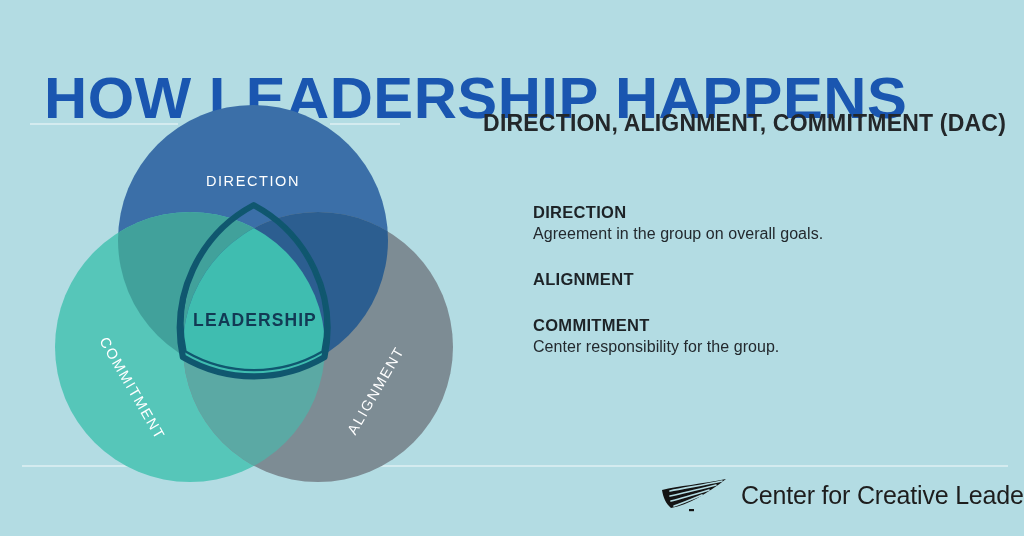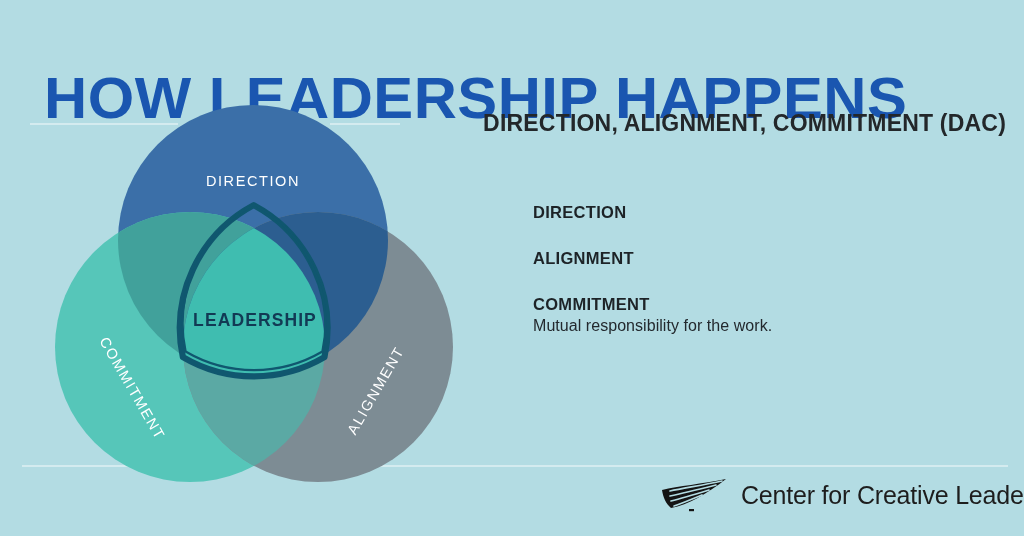--- a/index.html
+++ b/index.html
@@ -172,27 +172,28 @@
     <text x="128" y="296" transform="rotate(60 128 296)" fill="#ffffff" font-family="Liberation Sans, sans-serif" font-size="14.5" font-weight="400" letter-spacing="1.6" text-anchor="middle">COMMITMENT</text>
 
     <text x="380" y="298" transform="rotate(-60 380 298)" fill="#ffffff" font-family="Liberation Sans, sans-serif" font-size="14.5" font-weight="400" letter-spacing="1.6" text-anchor="middle">ALIGNMENT</text>
 
     <text x="255" y="231" fill="#123a54" font-family="Liberation Sans, sans-serif" font-size="17.5" font-weight="700" letter-spacing="1.1" text-anchor="middle">LEADERSHIP</text>
   </svg>
 
   <div id="desc">
     <div class="desc-block">
       <div class="desc-term">DIRECTION</div>
+      <div class="desc-text">Agreement in the group on overall goals.</div>
     </div>
     <div class="desc-block">
       <div class="desc-term">ALIGNMENT</div>
     </div>
     <div class="desc-block">
       <div class="desc-term">COMMITMENT</div>
-      <div class="desc-text">Mutual responsibility for the work.</div>
+      <div class="desc-text">Center responsibility for the group.</div>
     </div>
   </div>
 
   <div id="logo">
     <svg id="logo-mark" width="72" height="36" viewBox="0 0 72 36">
       <g fill="#141414">
         <path d="M4 13 C 20 9, 44 7, 68 2 C 50 16, 30 28, 13 31 C 8 27, 5 20, 4 13 Z"></path>
       </g>
       <g stroke="#b3dce3" stroke-width="1.7" fill="none" stroke-linecap="round">
         <path d="M12 14 C 26 11, 46 8, 64 4"></path>

